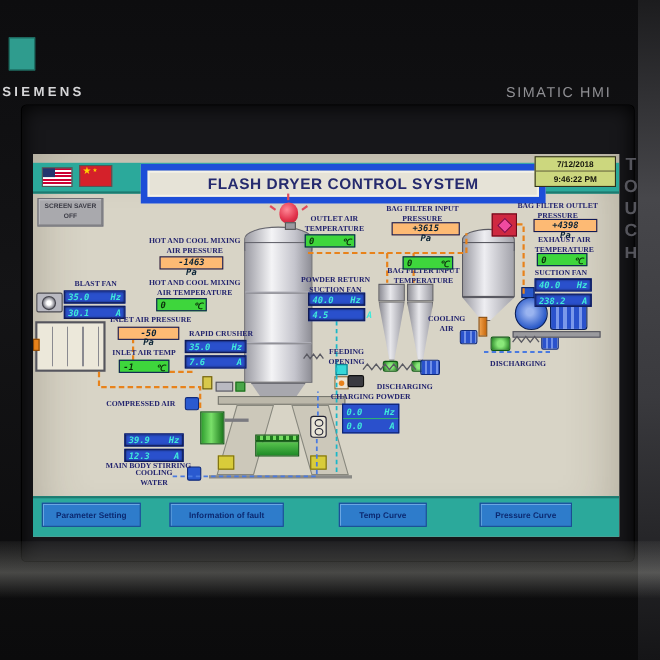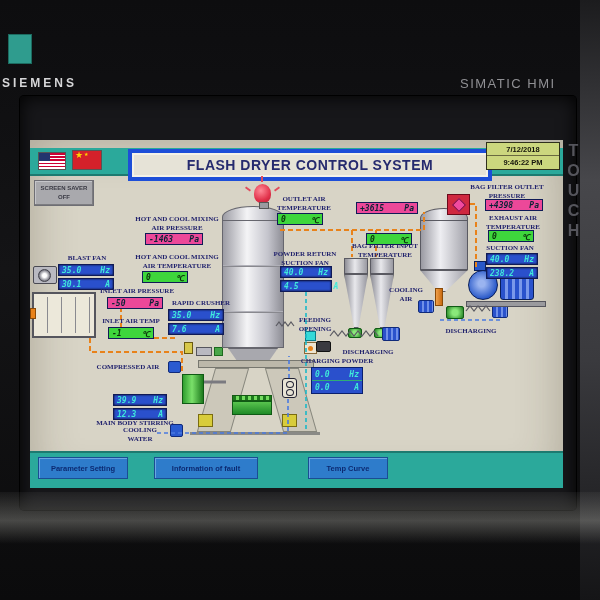--- a/index.html
+++ b/index.html
@@ -16,37 +16,37 @@
   .model{position:absolute;left:460px;top:76px;color:#909094;font-size:13px;letter-spacing:1.5px;}
   .touch-v{position:absolute;left:564px;top:142px;color:#55555c;font-weight:bold;font-size:16px;
     writing-mode:vertical-rl;text-orientation:upright;letter-spacing:3px;}
   .bezel{position:absolute;left:20px;top:96px;width:556px;height:414px;background:#17171a;
     border-radius:4px;box-shadow:0 0 0 1px #000, inset 0 0 18px #000;}
   
   .screen{position:absolute;left:30px;top:140px;width:533px;height:348px;background:#d8d4c6;
     box-shadow:inset 0 0 46px rgba(60,50,30,.30);overflow:hidden;}
   .teal{position:absolute;background:#2ba99b;}
   .titlebox{position:absolute;left:98px;top:9px;width:356px;height:24px;background:#e6e3d7;
-    border:4px solid #1d4ed8;box-shadow:inset 0 0 0 2px #f4f2e8;display:flex;align-items:center;justify-content:center;
+    border:6px solid #1d4ed8;box-shadow:inset 0 0 0 2px #f4f2e8;display:flex;align-items:center;justify-content:center;
     font-weight:bold;font-size:14px;color:#252a6e;letter-spacing:.5px;}
   .datebox{position:absolute;left:456px;top:2px;width:72px;height:26px;background:#ccd77e;border:1px solid #30301c;}
   .datebox div{height:12px;border-bottom:1px solid #6a6a40;font-size:7.5px;font-weight:bold;color:#15150c;
     display:flex;align-items:center;justify-content:center;}
   .datebox div:last-child{border-bottom:none;}
   .cornerbtn{position:absolute;left:4px;top:40px;width:60px;height:26px;background:#a9a9ad;border:1px solid #6e6e74;
     box-shadow:inset -1px -1px 0 #7c7c80, inset 1px 1px 0 #c6c6ca;color:#3a3a44;font-size:6px;font-weight:bold;
     text-align:center;line-height:1.5;padding-top:3px;box-sizing:border-box;}
   
   .lbl{position:absolute;z-index:6;font-family:"Liberation Serif",serif;font-weight:bold;font-size:7px;
     line-height:1.25;color:#23246e;text-align:center;}
   .disp{position:absolute;z-index:6;height:12px;border:1px solid #101a56;box-sizing:border-box;
     display:flex;justify-content:space-between;align-items:center;padding:0 3px;
     font-family:"DejaVu Sans Mono",monospace;font-style:italic;font-weight:bold;font-size:8px;}
   .disp.blue{background:#2a50cc;color:#3fe9da;box-shadow:inset 0 0 2px #001;}
-  .disp.cyan{background:#ec4899;color:#0a2336;}
+  .disp.cyan{background:#fdba74;color:#0a2336;flex-direction:column;}
   .disp.green{background:#3ed63c;color:#0a300a;}
   .dgroup{position:absolute;z-index:6;background:#2a50cc;border:1px solid #0a1f6e;box-sizing:border-box;}
   .dgroup .row{height:12px;display:flex;justify-content:space-between;align-items:center;padding:0 3px;
     font-family:"DejaVu Sans Mono",monospace;font-style:italic;font-weight:bold;font-size:8px;color:#3fe9da;}
   .dgroup .row+.row{border-top:1px solid #2fae76;}
   
   .m{position:absolute;z-index:2;box-sizing:border-box;}
   .pipes{position:absolute;left:0;top:0;z-index:4;}
   .footerbtn{position:absolute;top:317px;height:20px;z-index:6;background:#2e7ccb;border:1px solid #1a4d92;
     box-shadow:inset 1px 1px 0 #6aa6e2;color:#0c2a72;font-weight:bold;font-size:7.5px;
@@ -244,20 +244,21 @@
     <div class="lbl" style="left:236px;top:110px;width:78px;">POWDER RETURN SUCTION FAN</div>
     <div class="disp blue" style="left:250px;top:126px;width:52px;">
       <span>40.0</span>
       <span>Hz</span>
     </div>
     <div class="disp blue" style="left:250px;top:140px;width:52px;gap:35px;">
       <span>4.5</span>
       <span>A</span>
     </div>
 
+    <div class="lbl" style="left:312px;top:46px;width:84px;">BAG FILTER INPUT PRESSURE</div>
     <div class="disp cyan" style="left:326px;top:62px;width:62px;">
       <span>+3615</span>
       <span>Pa</span>
     </div>
     <div class="lbl" style="left:315px;top:77px;width:80px;margin-top:25px;">BAG FILTER INPUT TEMPERATURE</div>
     <div class="disp green" style="left:336px;top:93px;width:46px;">
       <span>0</span>
       <span>℃</span>
     </div>
 
@@ -307,14 +308,15 @@
     </div>
     <div class="lbl" style="left:82px;top:286px;width:56px;">COOLING WATER</div>
 
     <div class="lbl" style="left:353px;top:146px;width:46px;">COOLING AIR</div>
     <div class="lbl" style="left:408px;top:187px;width:66px;">DISCHARGING</div>
 
     <div class="teal" style="left:0;top:311px;width:533px;height:37px;border-top:2px solid #1d7a70;"></div>
     <div class="footerbtn" style="left:8px;width:88px;">Parameter Setting</div>
     <div class="footerbtn" style="left:124px;width:102px;">Information of fault</div>
     <div class="footerbtn" style="left:278px;width:78px;">Temp Curve</div>
+    <div class="footerbtn" style="left:406px;width:82px;">Pressure Curve</div>
   </div>
 </div>
 
 </body></html>

